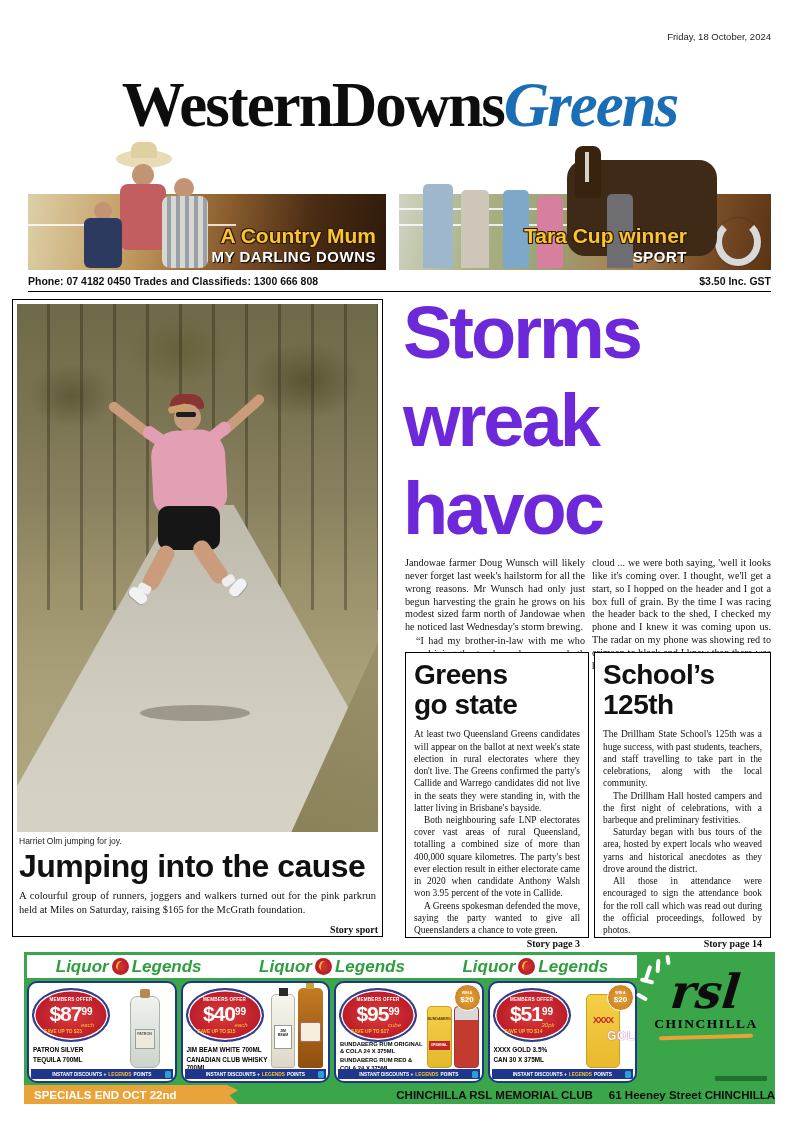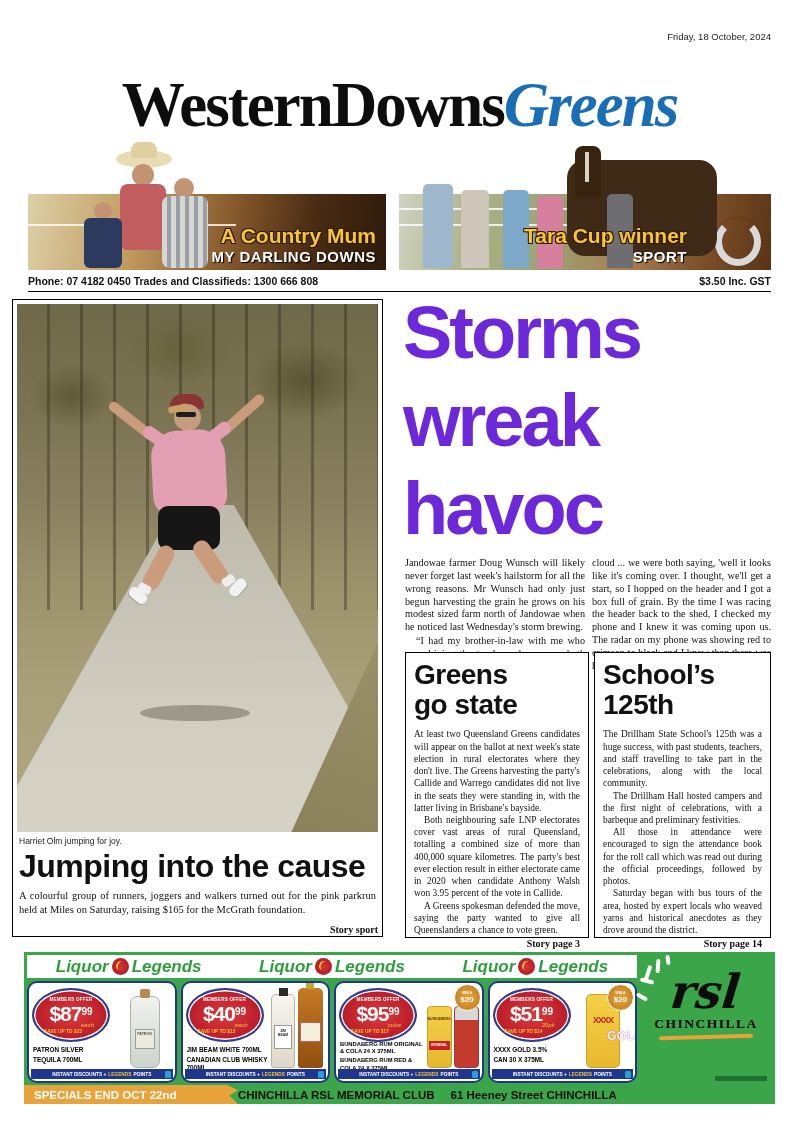--- a/index.html
+++ b/index.html
@@ -176,21 +176,21 @@
   .rsl-underline { width:94px; height:3.5px; background:#e8a33a; margin:3px auto 0;
     border-radius:3px; transform:rotate(-1.5deg); }
   .print-code { position:absolute; right:8px; bottom:23px; width:52px; height:5px;
     background:rgba(10,70,30,.55); border-radius:1px; }
   
   .ad-strip { position:absolute; left:0; right:0; bottom:0; height:19px; display:flex; }
   .strip-specials { width:214px; background:#e8a33a; color:#fff; font-weight:800; font-size:11.5px;
     display:flex; align-items:center; padding-left:10px;
     clip-path:polygon(0 0,95% 0,100% 28%,96% 55%,100% 100%,0 100%); }
   .strip-club { flex:1; color:#0d0d0d; font-weight:800; font-size:11.5px; display:flex;
-    align-items:center; justify-content:flex-start; gap:16px; }
+    align-items:center; justify-content:flex-end; gap:16px; }
 </style>
 </head>
 <body>
 
 <div class="page">
 
   <div class="dateline">Friday, 18 October, 2024</div>
 
   <div class="masthead">
     <span>WesternDowns</span><span class="accent">Greens</span>
@@ -283,37 +283,37 @@
     <p>cloud ... we were both saying, 'well it looks like it's coming over. I thought, we'll get a start, so I hopped on the header and I got a box full of grain. By the time I was racing the header back to the shed, I checked my phone and I knew it was coming upon us. The radar on my phone was showing red to crimson to black and I knew then there was hail.”</p>
     <div class="pageref" style="margin-top:0;">Story page 5</div>
   </div>
 
   <div class="story-box box-greens">
     <div class="box-head">
       <span>Greens</span><br>
       <span>go state</span>
     </div>
     <div class="box-body">
-      <p>At least two Queensland Greens candidates will appear on the ballot at next week's state election in rural electorates where they don't live. The Greens harvesting the party's Callide and Warrego candidates did not live in the seats they were standing in, with the latter living in Brisbane's bayside.</p>
+      <p>At least two Queensland Greens candidates will appear on the ballot at next week's state election in rural electorates where they don't live. The Greens confirmed the party's Callide and Warrego candidates did not live in the seats they were standing in, with the latter living in Brisbane's bayside.</p>
       <p>Both neighbouring safe LNP electorates cover vast areas of rural Queensland, totalling a combined size of more than 400,000 square kilometres. The party's best ever election result in either electorate came in 2020 when candidate Anthony Walsh won 3.95 percent of the vote in Callide.</p>
       <p>A Greens spokesman defended the move, saying the party wanted to give all Queenslanders a chance to vote green.</p>
     </div>
     <div class="pageref" style="margin-top:2px;">Story page 3</div>
   </div>
 
   <div class="story-box box-school">
     <div class="box-head">
       <span>School’s</span><br>
       <span>125th</span>
     </div>
     <div class="box-body">
       <p>The Drillham State School's 125th was a huge success, with past students, teachers, and staff travelling to take part in the celebrations, along with the local community.</p>
       <p>The Drillham Hall hosted campers and the first night of celebrations, with a barbeque and preliminary festivities.</p>
+      <p>Saturday began with bus tours of the area, hosted by expert locals who weaved yarns and historical anecdotes as they drove around the district.</p>
       <p>All those in attendance were encouraged to sign the attendance book for the roll call which was read out during the official proceedings, followed by photos.</p>
-      <p>Saturday began with bus tours of the area, hosted by expert locals who weaved yarns and historical anecdotes as they drove around the district.</p>
     </div>
     <div class="pageref" style="margin-top:2px;">Story page 14</div>
   </div>
 
   <div class="ad">
     <div class="ad-left">
       <div class="logo-row">
         <div class="ll-logo">
           <span>Liquor</span>
           <span class="ll-circle"></span>

